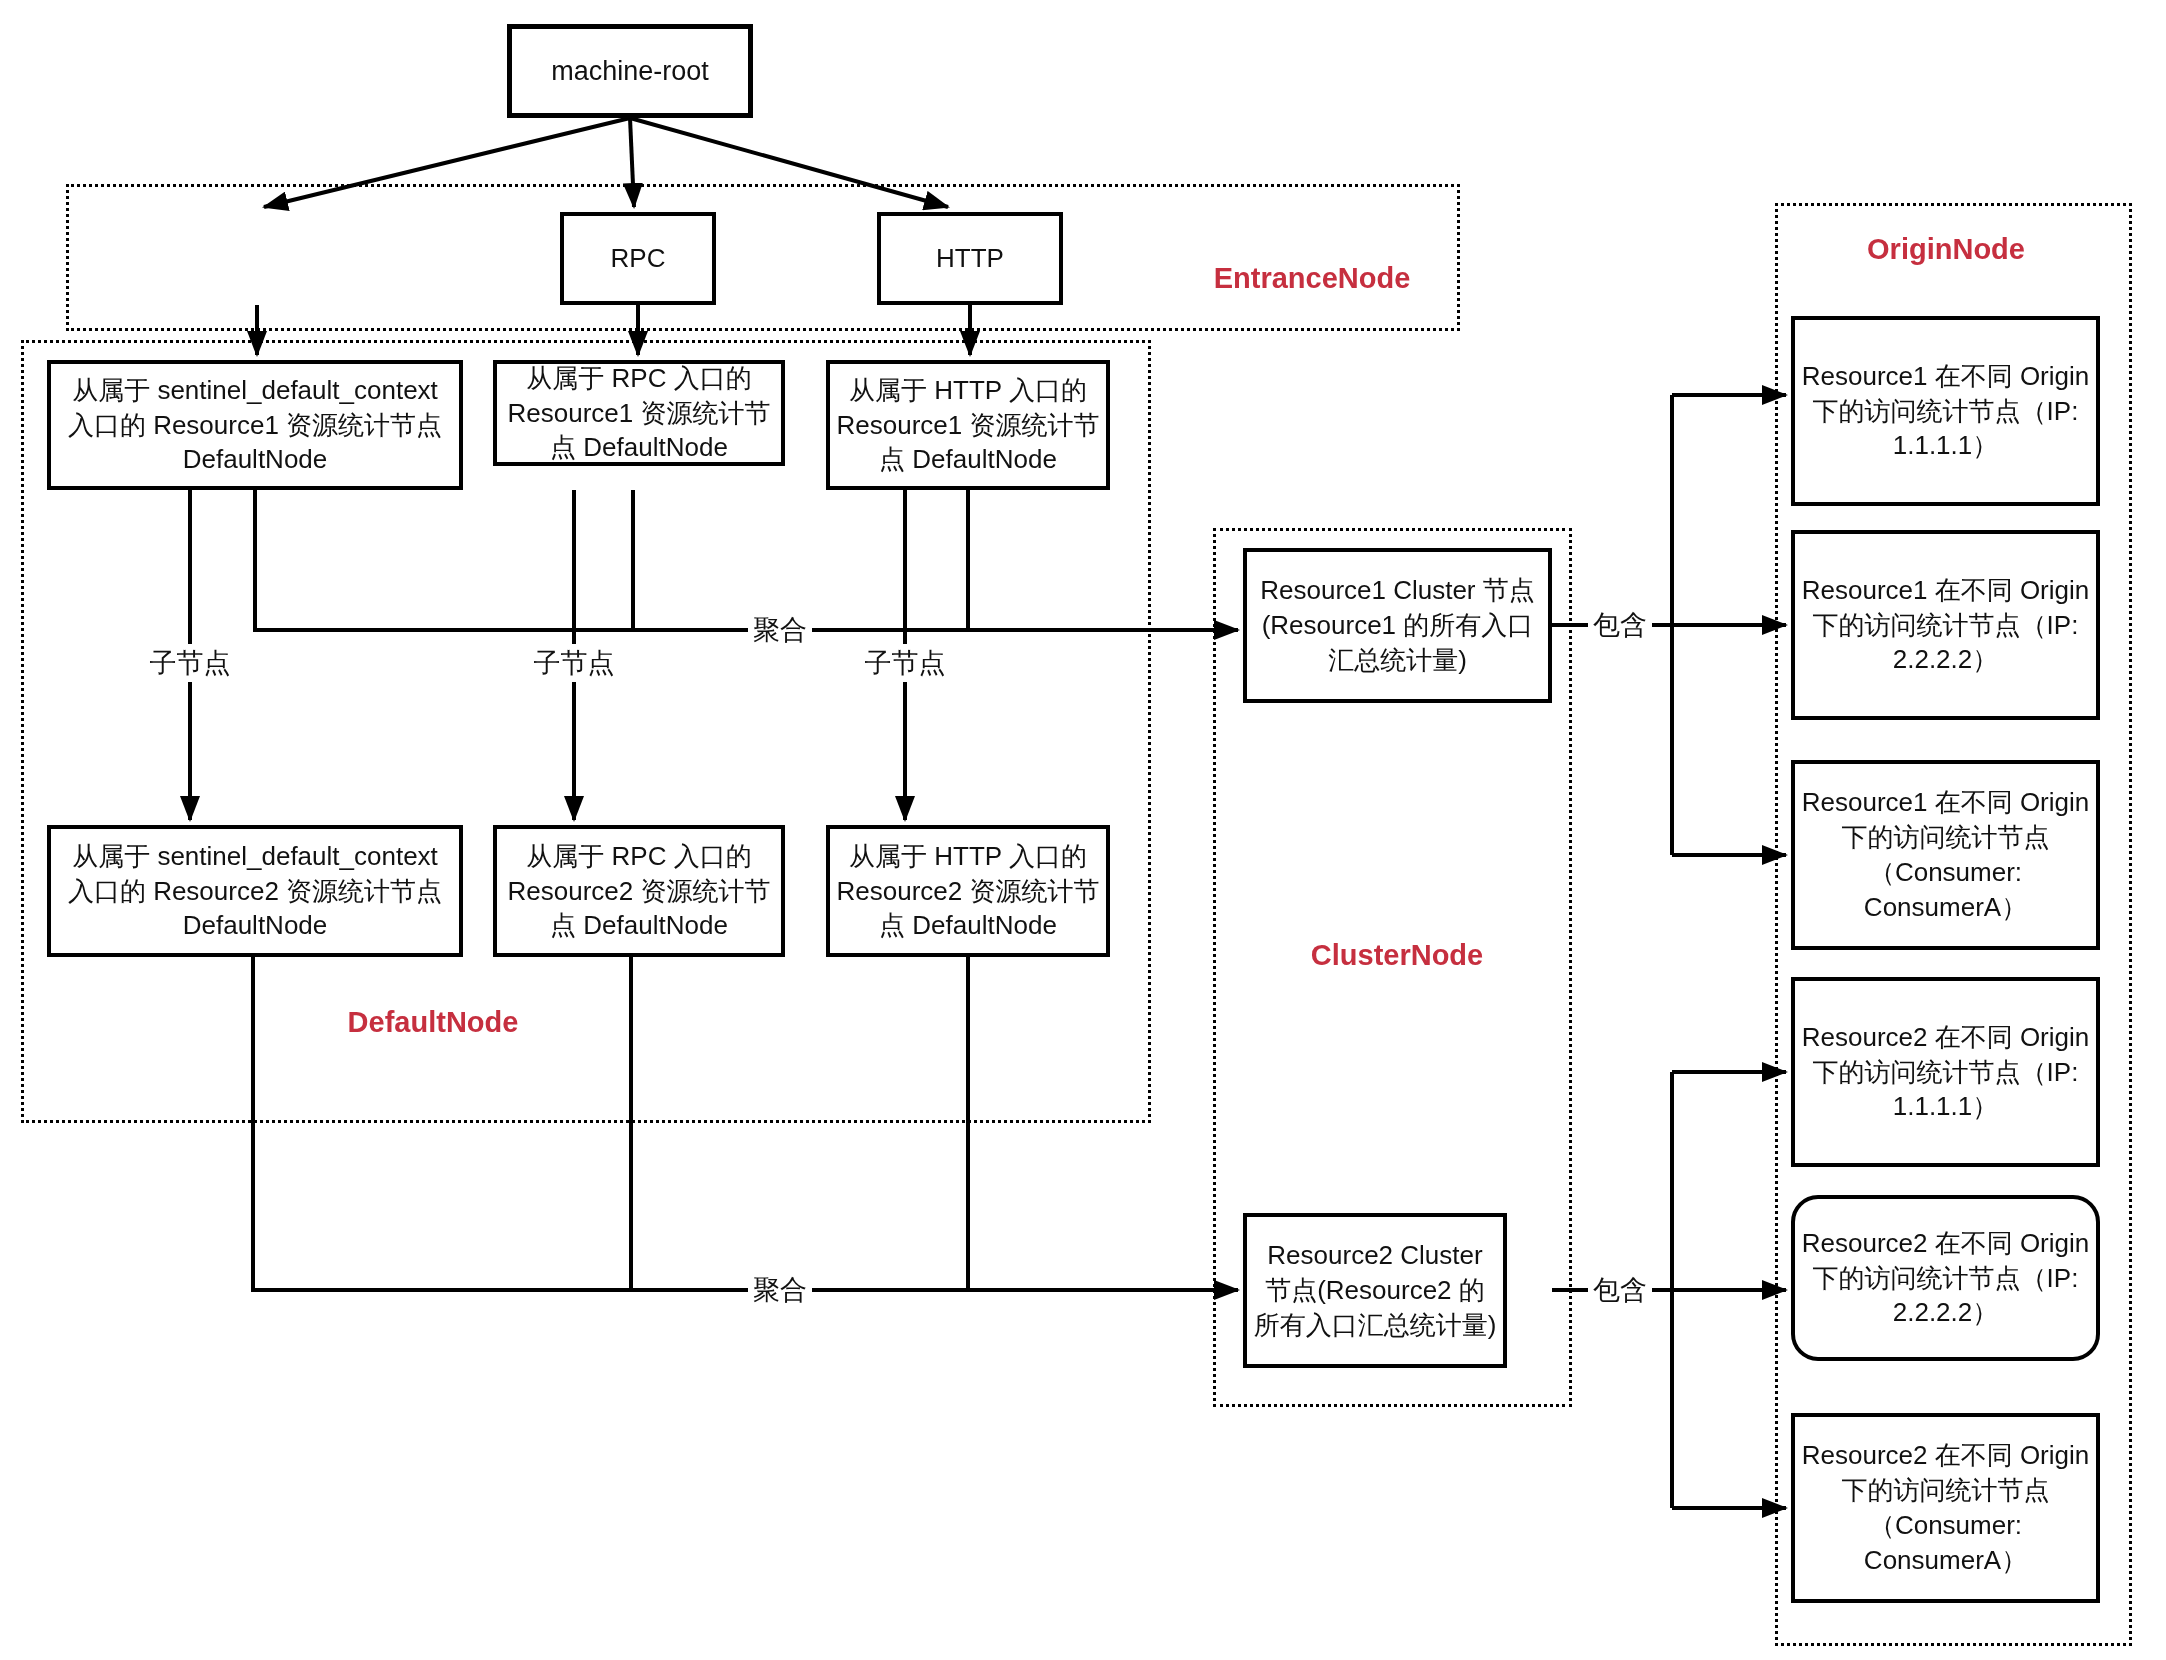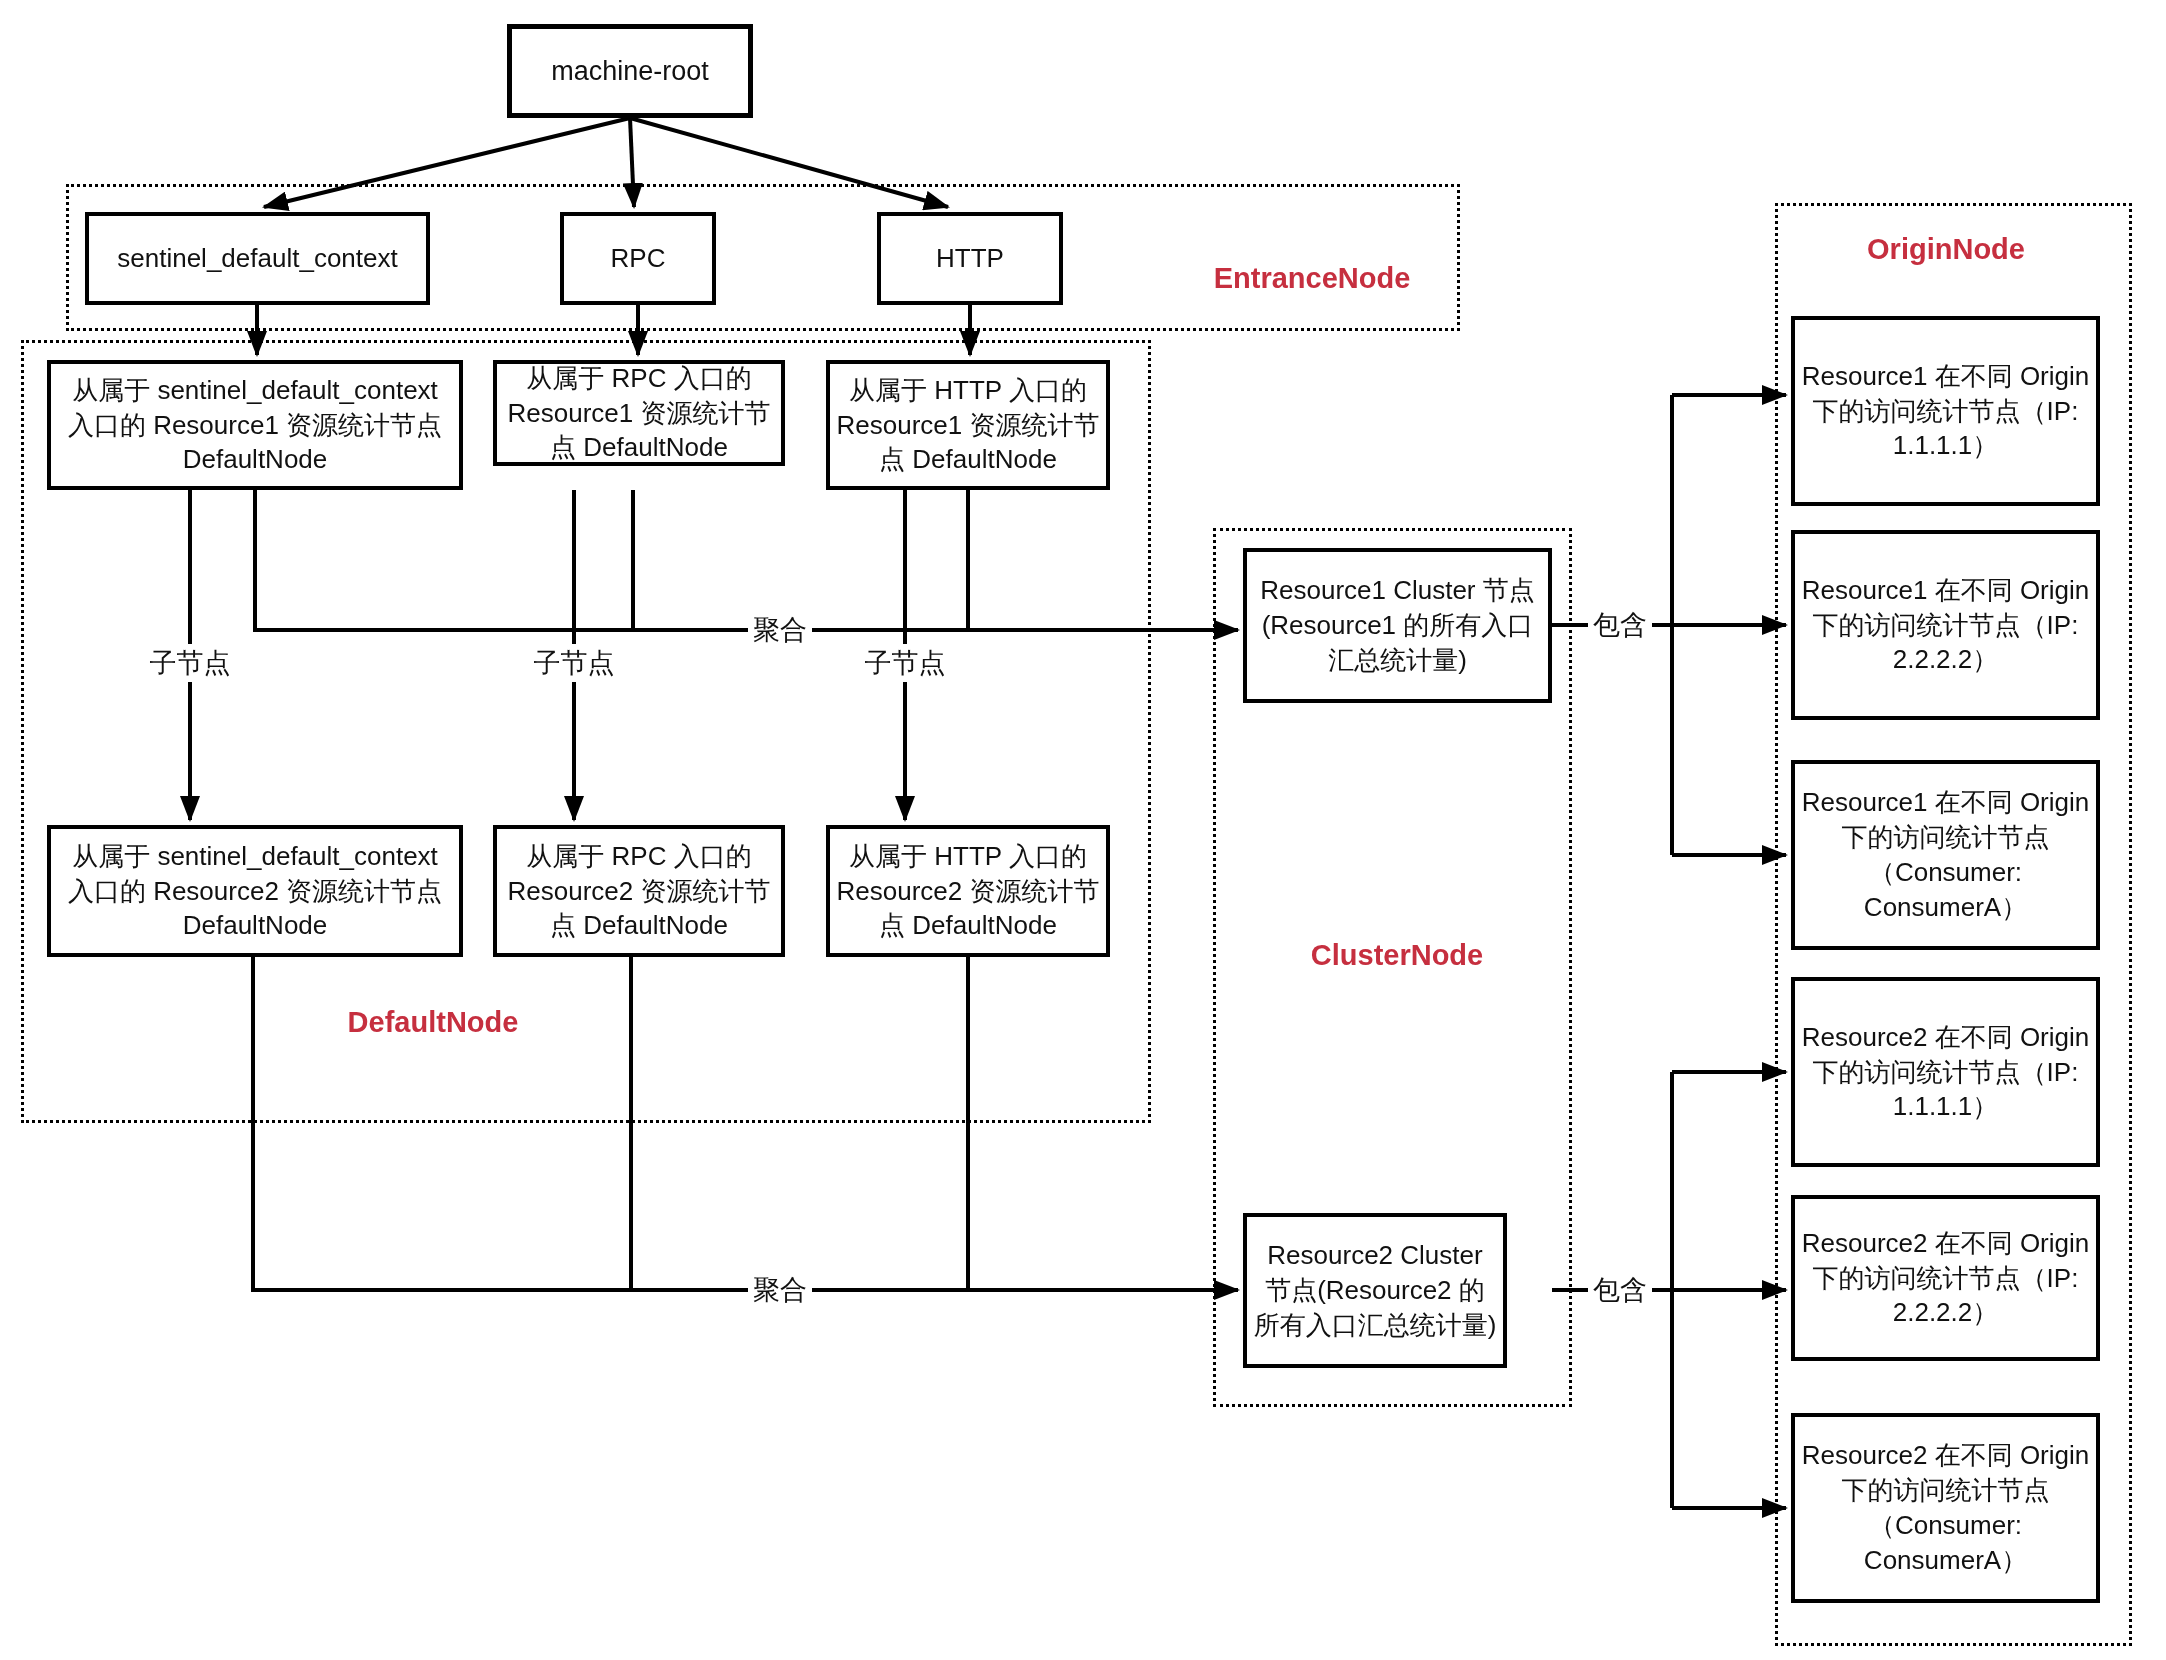--- a/index.html
+++ b/index.html
@@ -71,40 +71,39 @@
       <line x1="1552" y1="1290" x2="1672" y2="1290"></line>
       <line x1="1672" y1="1072" x2="1672" y2="1508"></line>
       <line x1="1672" y1="1072" x2="1786" y2="1072" marker-end="url(#ah)"></line>
       <line x1="1672" y1="1290" x2="1786" y2="1290" marker-end="url(#ah)"></line>
       <line x1="1672" y1="1508" x2="1786" y2="1508" marker-end="url(#ah)"></line>
     </g>
   </svg>
 
   <div class="node root-node" style="left:507px;top:24px;width:246px;height:94px;">machine-root</div>
 
-  <div class="node" style="left:85px;top:212px;width:345px;height:93px;">sentinel_default_context</div>
   <div class="node" style="left:560px;top:212px;width:156px;height:93px;">RPC</div>
   <div class="node" style="left:877px;top:212px;width:186px;height:93px;">HTTP</div>
 
   <div class="node" style="left:47px;top:360px;width:416px;height:130px;">从属于 sentinel_default_context 入口的 Resource1 资源统计节点 DefaultNode</div>
   <div class="node" style="left:493px;top:360px;width:292px;height:106px;">从属于 RPC 入口的 Resource1 资源统计节点 DefaultNode</div>
   <div class="node" style="left:826px;top:360px;width:284px;height:130px;">从属于 HTTP 入口的 Resource1 资源统计节点 DefaultNode</div>
 
   <div class="node" style="left:47px;top:825px;width:416px;height:132px;text-align:center;">从属于 sentinel_default_context 入口的 Resource2 资源统计节点 DefaultNode</div>
   <div class="node" style="left:493px;top:825px;width:292px;height:132px;">从属于 RPC 入口的 Resource2 资源统计节点 DefaultNode</div>
   <div class="node" style="left:826px;top:825px;width:284px;height:132px;">从属于 HTTP 入口的 Resource2 资源统计节点 DefaultNode</div>
 
   <div class="node" style="left:1243px;top:548px;width:309px;height:155px;">Resource1 Cluster 节点(Resource1 的所有入口汇总统计量)</div>
   <div class="node" style="left:1243px;top:1213px;width:264px;height:155px;">Resource2 Cluster 节点(Resource2 的所有入口汇总统计量)</div>
 
   <div class="node" style="left:1791px;top:316px;width:309px;height:190px;">Resource1 在不同 Origin 下的访问统计节点（IP: 1.1.1.1）</div>
   <div class="node" style="left:1791px;top:530px;width:309px;height:190px;">Resource1 在不同 Origin 下的访问统计节点（IP: 2.2.2.2）</div>
   <div class="node" style="left:1791px;top:760px;width:309px;height:190px;">Resource1 在不同 Origin 下的访问统计节点（Consumer: ConsumerA）</div>
   <div class="node" style="left:1791px;top:977px;width:309px;height:190px;">Resource2 在不同 Origin 下的访问统计节点（IP: 1.1.1.1）</div>
-  <div class="node" style="left:1791px;top:1195px;width:309px;height:166px;">Resource2 在不同 Origin 下的访问统计节点（IP: 2.2.2.2）</div>
+  <div class="node" style="left:1791px;top:1195px;width:309px;height:166px;border-radius:27px;">Resource2 在不同 Origin 下的访问统计节点（IP: 2.2.2.2）</div>
   <div class="node" style="left:1791px;top:1413px;width:309px;height:190px;">Resource2 在不同 Origin 下的访问统计节点（Consumer: ConsumerA）</div>
 
   <div class="group-label" style="left:1312px;top:278px;">EntranceNode</div>
   <div class="group-label" style="left:433px;top:1022px;">DefaultNode</div>
   <div class="group-label" style="left:1397px;top:955px;">ClusterNode</div>
   <div class="group-label" style="left:1946px;top:249px;">OriginNode</div>
 
   <div class="edge-label" style="left:190px;top:663px;">子节点</div>
   <div class="edge-label" style="left:574px;top:663px;">子节点</div>
   <div class="edge-label" style="left:905px;top:663px;">子节点</div>

